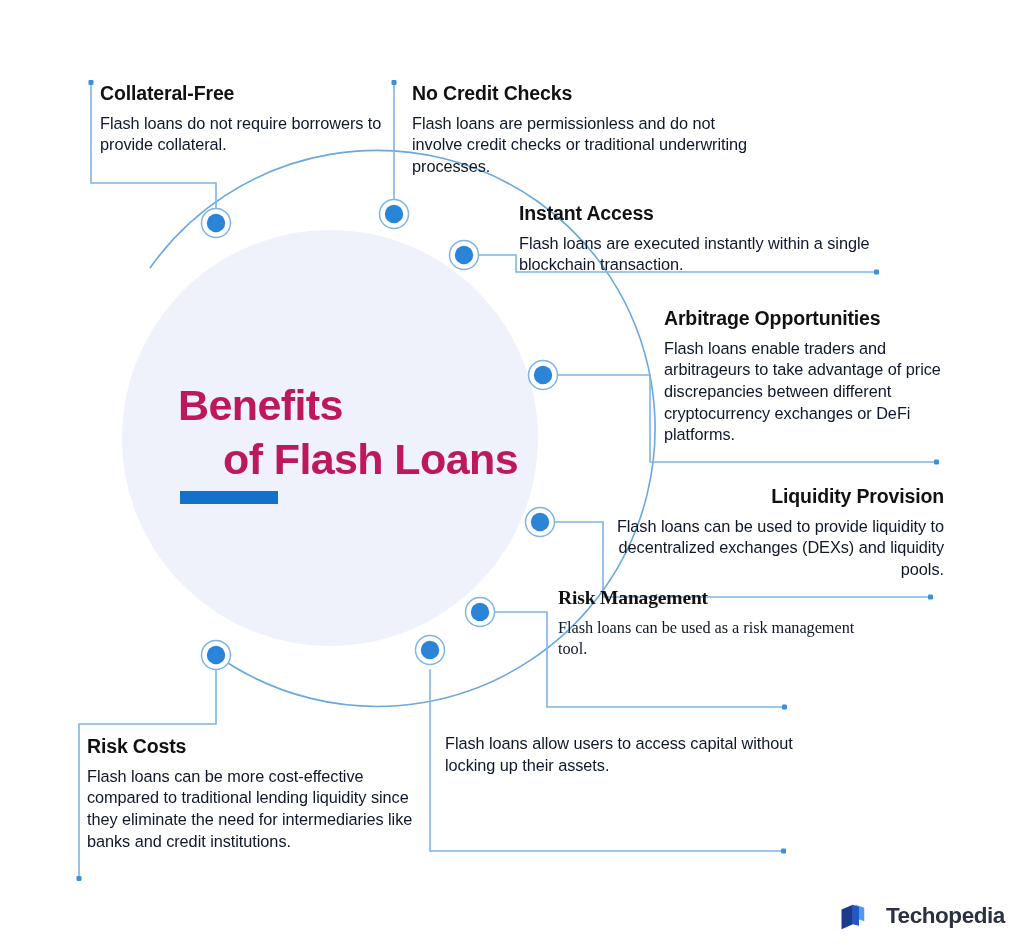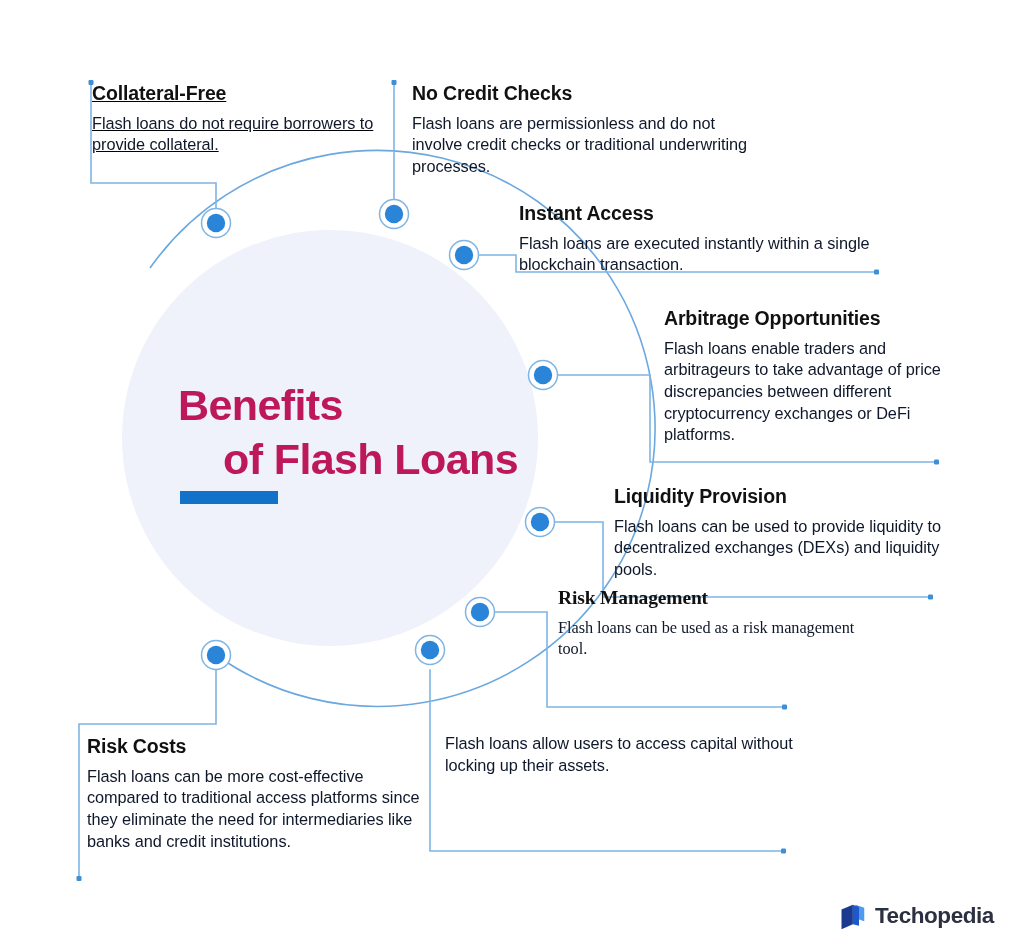--- a/index.html
+++ b/index.html
@@ -45,34 +45,34 @@
     letter-spacing:-0.15px;
   }
   .block .b-body{
     font-size:16.3px;
     color:#0f172a;
     line-height:1.33;
     margin:0;
     letter-spacing:-0.05px;
   }
 
-  #blk-collateral { left:92px; top:82px;  width:300px;text-decoration:underline; }
+  #blk-collateral { left:100px; top:82px;  width:300px; }
   #blk-nocredit   { left:412px; top:82px;  width:350px; }
   #blk-instant    { left:519px; top:202px; width:360px; }
   #blk-arbitrage  { left:664px; top:307px; width:282px; }
-  #blk-liquidity  { left:614px; top:485px; width:330px; }
+  #blk-liquidity  { left:614px; top:485px; width:330px;text-align:right; }
   #blk-risk       { left:558px; top:586px; width:300px;font-family:Liberation Serif, serif; }
   #blk-reduced    { left:445px; top:733px; width:360px; }
   #blk-lower      { left:87px;  top:735px; width:340px; }
 
   
   #logo{
     position:absolute;
     left:838px; top:902px;
-    display:flex;align-items:center;gap:9px;
+    display:flex;align-items:center;gap:20px;
   }
   #logo .mark{width:28px;height:28px;display:block;}
   #logo .wordmark{
     font-size:22.5px;
     font-weight:bold;
     color:#2b3141;
     letter-spacing:-0.45px;
     line-height:1;
   }
 </style>
@@ -188,21 +188,21 @@
     <p class="b-title">Risk Management</p>
     <p class="b-body">Flash loans can be used as a risk management tool.</p>
   </div>
 
   <div class="block" id="blk-reduced">
     <p class="b-body">Flash loans allow users to access capital without locking up their assets.</p>
   </div>
 
   <div class="block" id="blk-lower">
     <p class="b-title">Risk Costs</p>
-    <p class="b-body">Flash loans can be more cost-effective compared to traditional access platforms since they eliminate the need for intermediaries like banks and credit institutions.</p>
+    <p class="b-body">Flash loans can be more cost-effective compared to traditional lending liquidity since they eliminate the need for intermediaries like banks and credit institutions.</p>
   </div>
 
   <div id="logo">
     <svg class="mark" viewBox="0 0 32 32">
       <path d="M20 3 L30 6.5 L30 22 L20 18.5 Z" fill="#4f9bf0"></path>
       <path d="M4 8.5 L17 3 L17 25.5 L4 31 Z" fill="#1b3a8f"></path>
       <path d="M17 3 L24 5.8 L24 27 L17 25.5 Z" fill="#1f58c8"></path>
     </svg>
     <span class="wordmark">Techopedia</span>
   </div>

